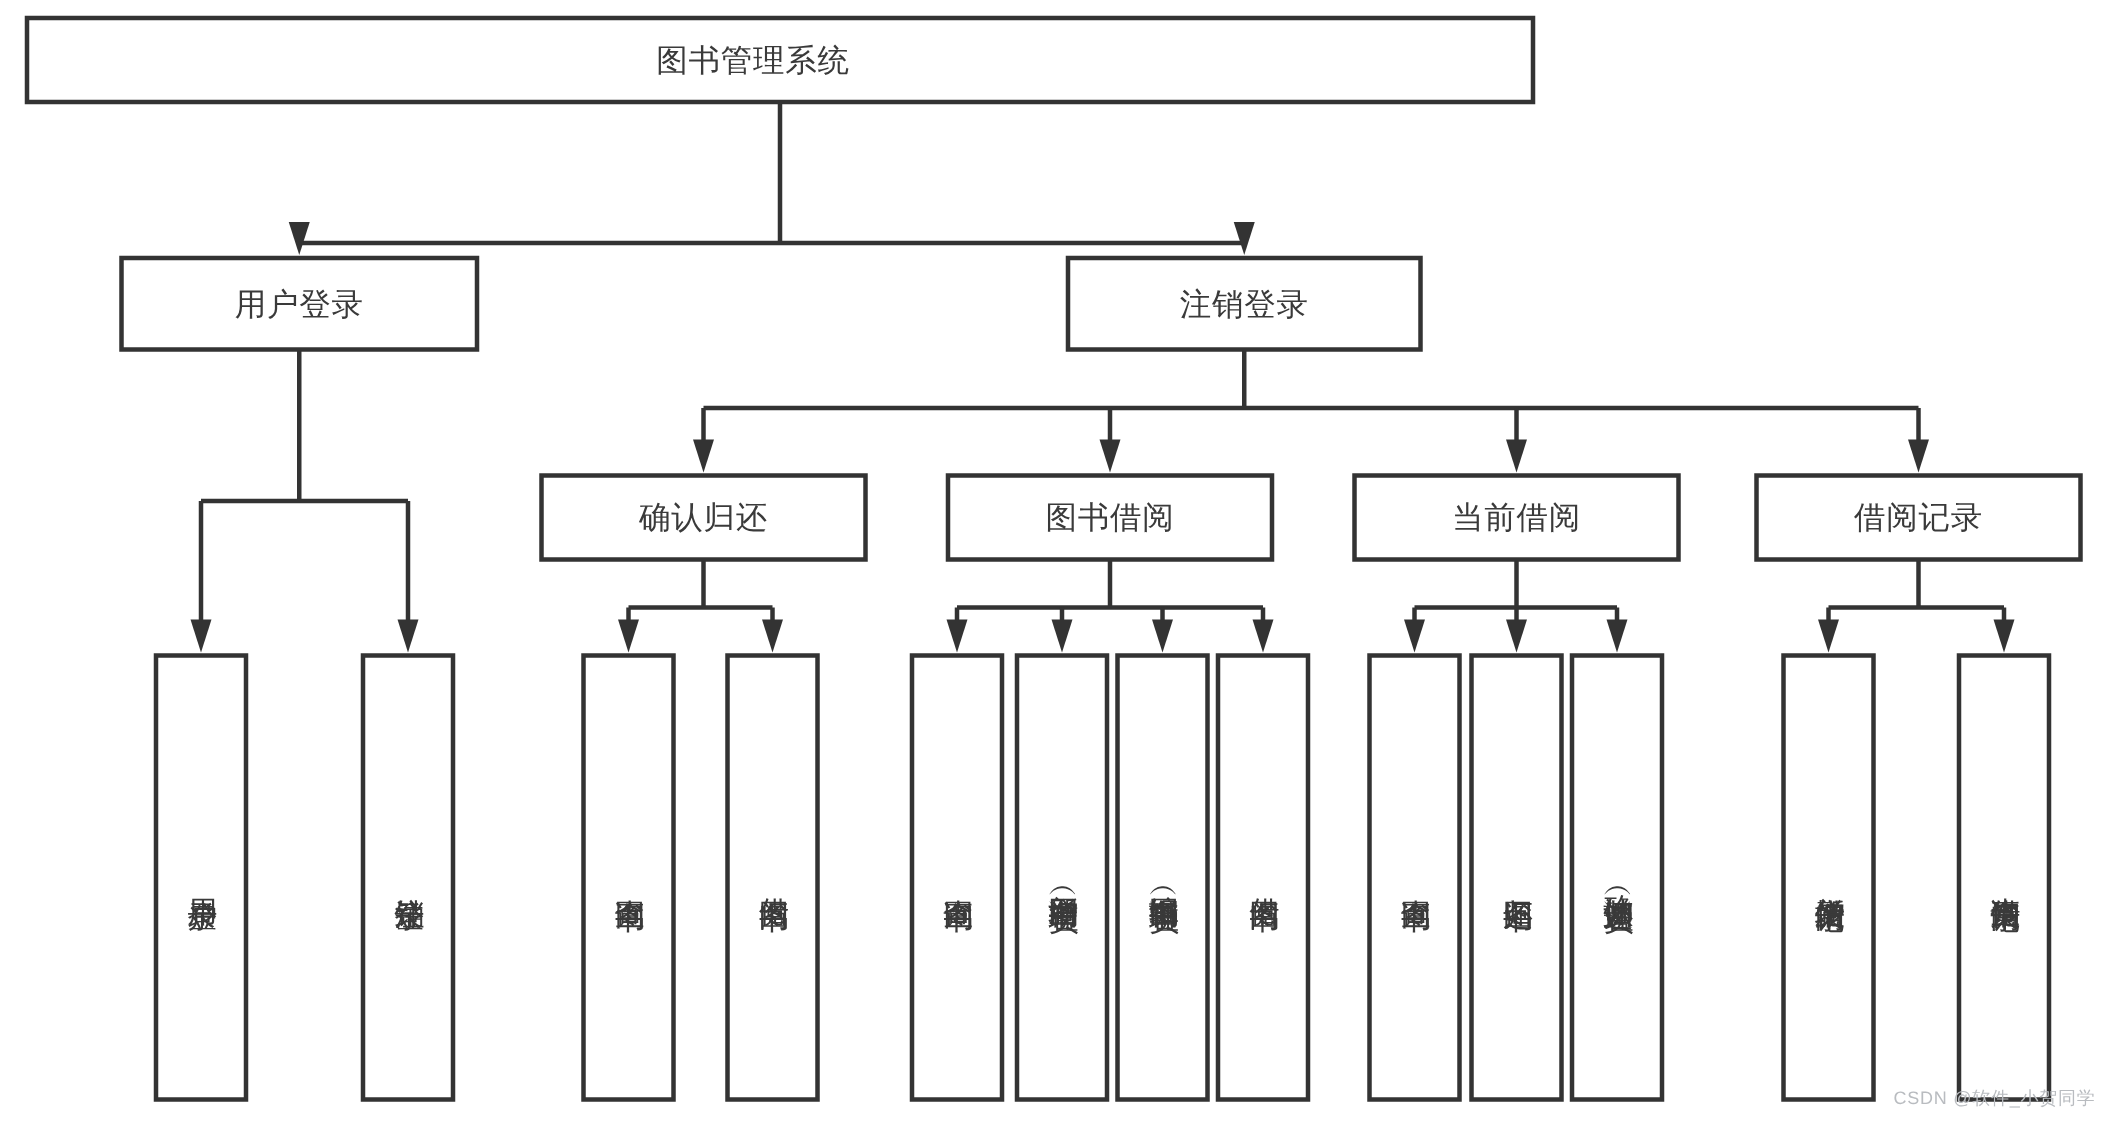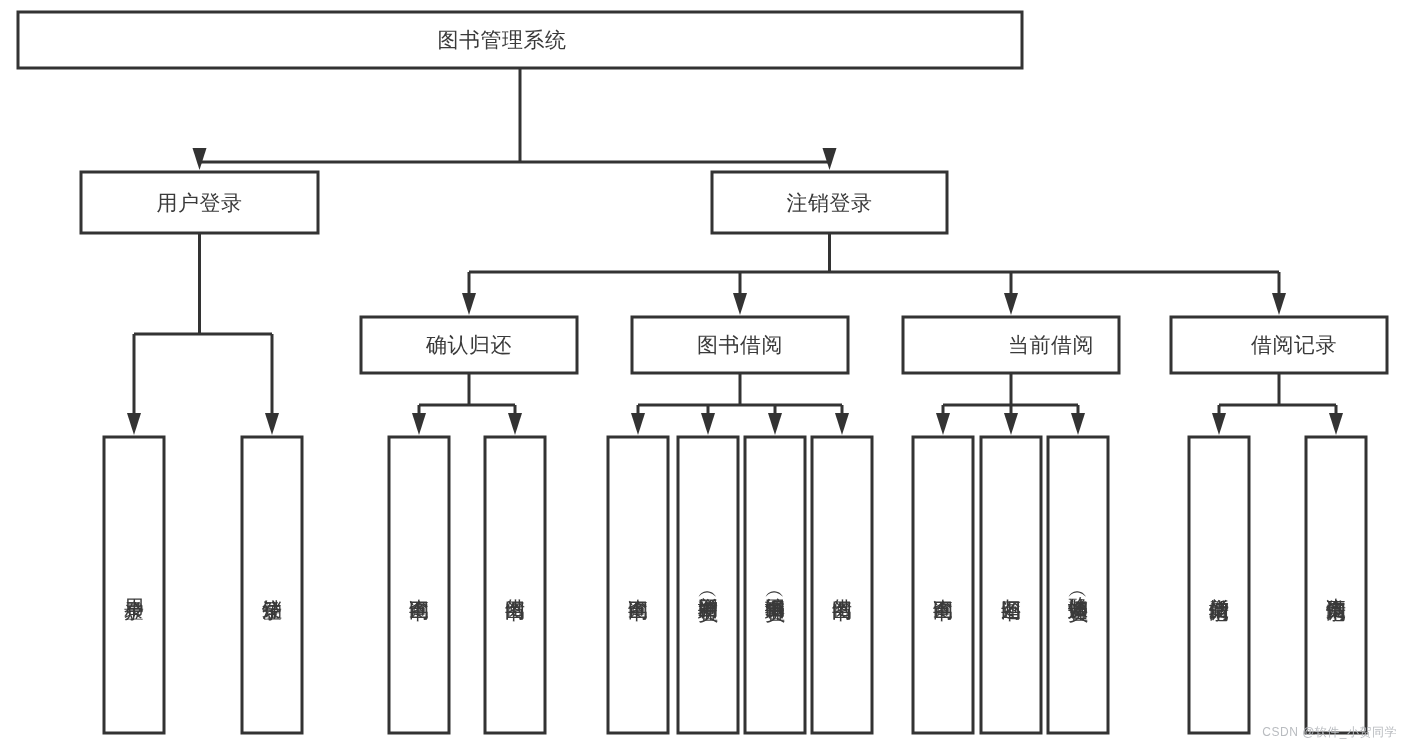--- a/index.html
+++ b/index.html
@@ -150,22 +150,22 @@
       <rect x="1048" y="437" width="60" height="296" class="node-box"></rect>
       <rect x="1189" y="437" width="60" height="296" class="node-box"></rect>
       <rect x="1306" y="437" width="60" height="296" class="node-box"></rect>
     </svg>
   <div id="labels-layer">
       <div class="node-label horizontal" style="left: 0; top: 12px; width: 1004px; height: 56px;">图书管理系统</div>
       <div class="node-label horizontal" style="left: 81px; top: 172px; width: 237px; height: 61px;">用户登录</div>
       <div class="node-label horizontal" style="left: 712px; top: 172px; width: 235px; height: 61px;">注销登录</div>
       <div class="node-label horizontal" style="left: 361px; top: 317px; width: 216px; height: 56px;">确认归还</div>
       <div class="node-label horizontal" style="left: 632px; top: 317px; width: 216px; height: 56px; text-align: center;">图书借阅</div>
-      <div class="node-label horizontal" style="left: 903px; top: 317px; width: 216px; height: 56px; margin-left: 40px;">当前借阅</div>
-      <div class="node-label horizontal" style="left: 1171px; top: 317px; width: 216px; height: 56px; padding-left: 15px;">借阅记录</div>
+      <div class="node-label horizontal" style="left: 903px; top: 317px; width: 216px; height: 56px;">当前借阅</div>
+      <div class="node-label horizontal" style="left: 1171px; top: 317px; width: 216px; height: 56px;">借阅记录</div>
       <div class="node-label vertical" style="left: 104px; top: 437px; width: 60px; height: 296px;">用户登录</div>
       <div class="node-label vertical" style="left: 242px; top: 437px; width: 60px; height: 296px;">注销登录</div>
       <div class="node-label vertical" style="left: 389px; top: 437px; width: 60px; height: 296px;">查询图书</div>
       <div class="node-label vertical" style="left: 485px; top: 437px; width: 60px; height: 296px;">借阅图书</div>
       <div class="node-label vertical" style="left: 608px; top: 437px; width: 60px; height: 296px;">查询图书</div>
       <div class="node-label vertical" style="left: 678px; top: 437px; width: 60px; height: 296px;">新增图书（管理员）</div>
       <div class="node-label vertical" style="left: 745px; top: 437px; width: 60px; height: 296px;">编辑图书（管理员）</div>
       <div class="node-label vertical" style="left: 812px; top: 437px; width: 60px; height: 296px;">借阅图书</div>
       <div class="node-label vertical" style="left: 913px; top: 437px; width: 60px; height: 296px;">查询图书</div>
       <div class="node-label vertical" style="left: 981px; top: 437px; width: 60px; height: 296px;">归还图书</div>

